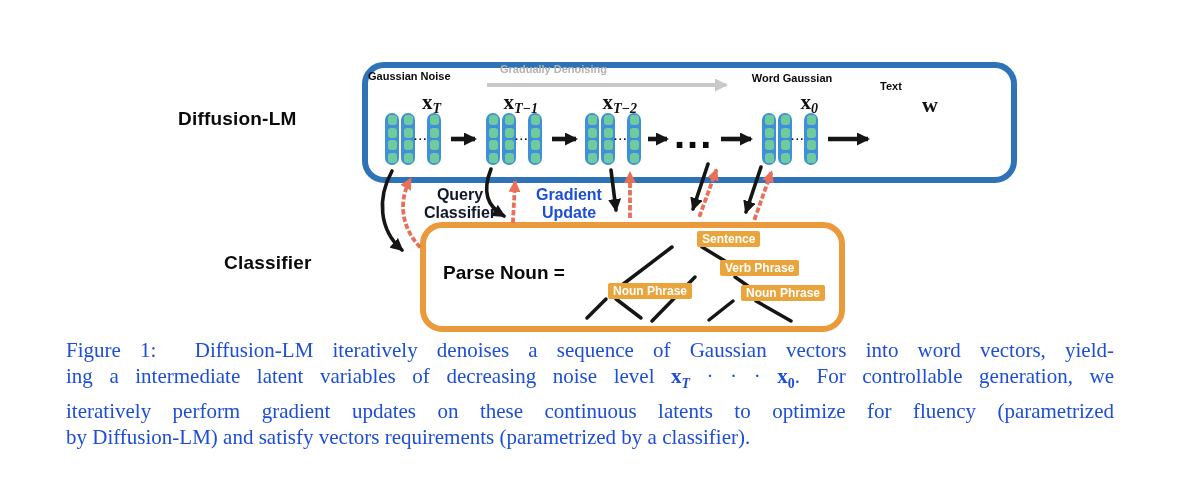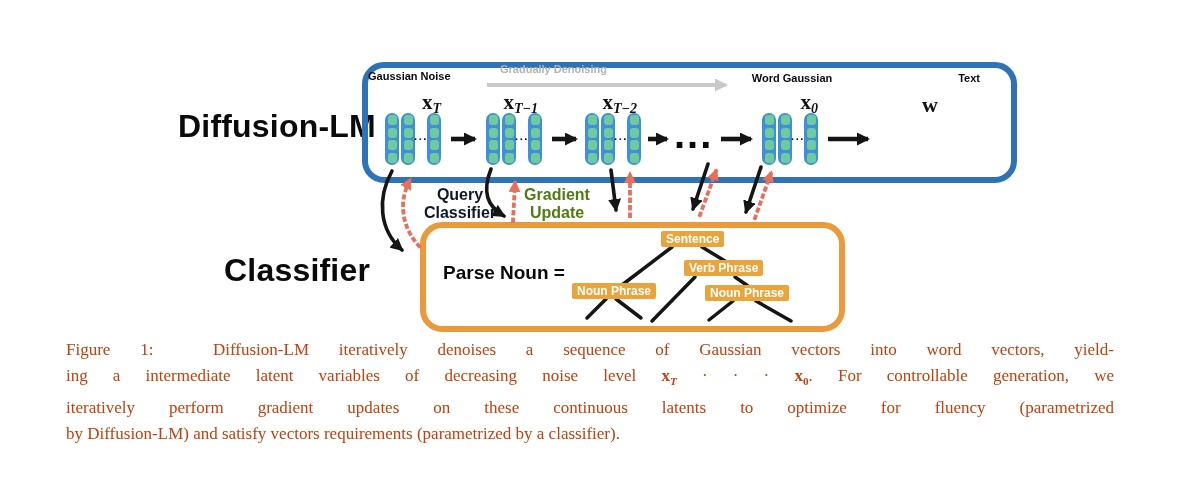--- a/index.html
+++ b/index.html
@@ -1,34 +1,34 @@
 <!DOCTYPE html>
 <html><head>
 <meta charset="utf-8">
 <style>
   html,body{margin:0;padding:0;background:#fff;}
   .canvas{position:relative;width:1180px;height:490px;background:#ffffff;overflow:hidden;
           font-family:"Liberation Sans",sans-serif;color:#111;}
 
   
-  .side-label{position:absolute;font-weight:bold;font-size:32px;letter-spacing:.2px;color:#0a0a0a;}
+  .side-label{position:absolute;font-weight:bold;font-size:19px;letter-spacing:.2px;color:#0a0a0a;}
   #lbl-dlm{left:178px;top:108px;}
   #lbl-clf{left:224px;top:252px;}
 
   
   .bigbox{position:absolute;box-sizing:border-box;border-radius:22px;background:transparent;}
   #diffusion-box{left:362px;top:62px;width:655px;height:121px;border:6px solid #2e73b8;}
   #classifier-box{left:420px;top:222px;width:425px;height:110px;border:6px solid #ea9a3a;}
 
   
   .hdr{position:absolute;font-weight:bold;font-size:11px;color:#0a0a0a;white-space:nowrap;}
   #h-gauss{left:368px;top:70px;}
   #h-denoise{left:500px;top:63px;width:210px;text-align:left;color:#b3b3b3;}
   #h-wordvec{left:740px;top:72px;width:104px;text-align:center;}
-  #h-text{left:880px;top:72px;width:100px;text-align:right;}
+  #h-text{left:880px;top:80px;width:100px;text-align:left;}
 
   
   .latent{position:absolute;top:90px;width:56px;text-align:right;
           font-family:"Liberation Serif",serif;font-weight:bold;font-size:21px;white-space:nowrap;}
   .msub{font-style:italic;font-size:14px;vertical-align:-4px;letter-spacing:0;}
   #m-w{position:absolute;left:880px;top:92px;width:100px;text-align:center;
        font-family:"Liberation Serif",serif;font-weight:bold;font-size:22px;}
 
   
   .vgroup{position:absolute;top:113px;width:56px;height:52px;}
@@ -42,37 +42,37 @@
   .big-dots{position:absolute;left:674px;top:112px;font-size:40px;font-weight:900;
             letter-spacing:2px;line-height:44px;color:#0a0a0a;}
 
   
   .sample{position:absolute;left:888px;top:113px;font-size:19px;line-height:22px;color:#9b9b9b;}
 
   
   .ann{position:absolute;top:186px;width:110px;text-align:center;font-weight:bold;
        font-size:16px;line-height:17.5px;}
   #ann-query{left:405px;color:#0f172a;}
-  #ann-grad{left:502px;color:#4d7c0f;}
+  #ann-grad{left:514px;color:#1d4ed8;}
 
   
   #parse-label{position:absolute;left:443px;top:262px;font-weight:bold;font-size:19px;color:#0a0a0a;}
   .badge{position:absolute;background:#e9a43b;color:#ffffff;font-weight:bold;font-size:12px;
-         padding:1px 5px;border-radius:2px;white-space:nowrap;z-index:6;}
+         padding:1px 5px;border-radius:2px;white-space:nowrap;z-index:6;margin-left:36px;}
   #nd-sent{left:661px;top:231px;}
   #nd-vp{left:684px;top:260px;}
   #nd-npl{left:572px;top:283px;}
   #nd-npr{left:705px;top:285px;}
 
   
   #overlay{position:absolute;left:0;top:0;width:1180px;height:490px;z-index:5;pointer-events:none;}
 
   
   .caption{position:absolute;left:66px;top:337px;width:1048px;
-           font-family:"Liberation Serif",serif;font-size:17px;line-height:26.3px;color:#c2410c;}
+           font-family:"Liberation Serif",serif;font-size:21px;line-height:26.3px;color:#1d4ed8;}
   .cap-line{white-space:normal;}
   .cap-line.just{text-align:justify;text-align-last:justify;}
   .cmx{font-family:"Liberation Serif",serif;font-weight:bold;}
   .cmx sub{font-size:66%;}
   .cmx sub.it{font-style:italic;}
 </style>
 </head>
 <body>
 
 <div class="canvas">

